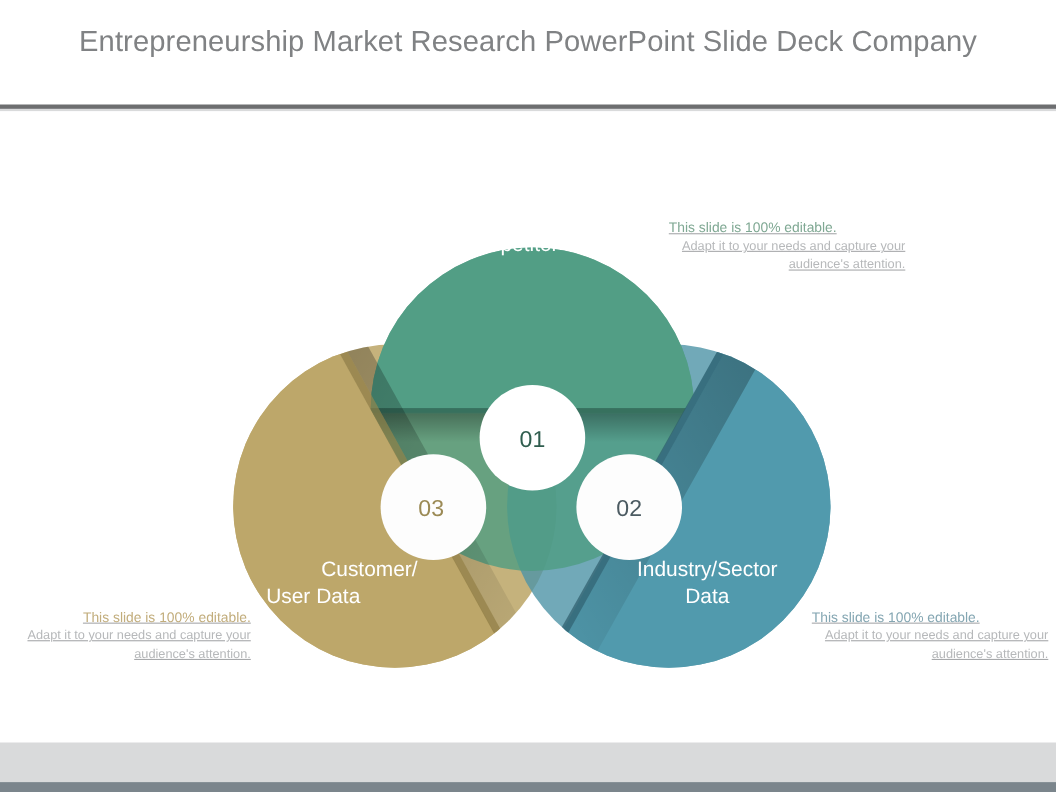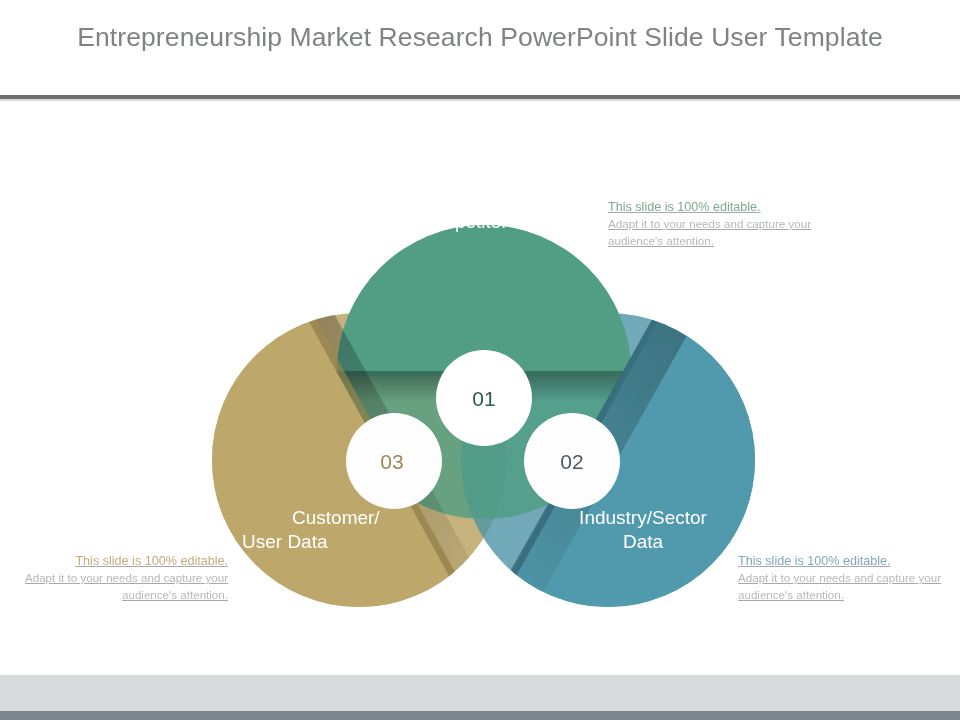--- a/index.html
+++ b/index.html
@@ -90,20 +90,21 @@
     color: #a7a9ab;
     text-decoration: underline;
   }
   .desc .lead {
     display: block;
     font-size: 12.6px;
   }
   .desc .rest {
     display: block;
     color: #b6b8ba;
+    text-align: right;
   }
 
   .desc-01 {
     left: 608px;
     top: 198px;
     text-align: left;
   }
   .desc-01 .lead { color: #7fa893; }
 
   .desc-02 {
@@ -138,21 +139,21 @@
     height: 9px;
     background: #7b858c;
   }
 </style>
 </head>
 <body>
 
 <div class="slide">
 
   <div class="header">
-    <h1 class="slide-title">Entrepreneurship Market Research PowerPoint Slide User Template</h1>
+    <h1 class="slide-title">Entrepreneurship Market Research PowerPoint Slide Deck Company</h1>
   </div>
   <div class="header-rule"></div>
   <div class="header-rule-soft"></div>
 
   <div class="diagram">
     <svg width="960" height="540" viewBox="0 0 960 540" xmlns="http://www.w3.org/2000/svg">
       <defs>
 
         <clipPath id="clipTop">
           <circle cx="484" cy="272" r="147"></circle>

